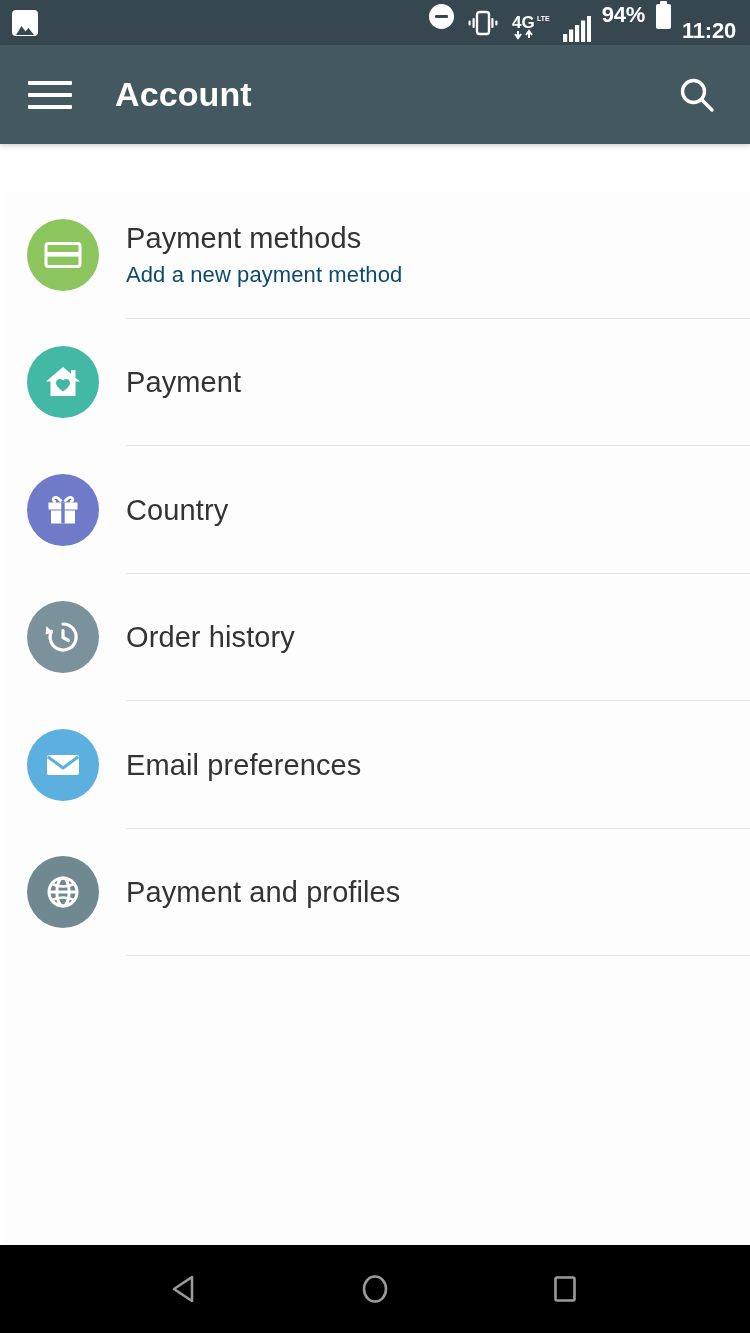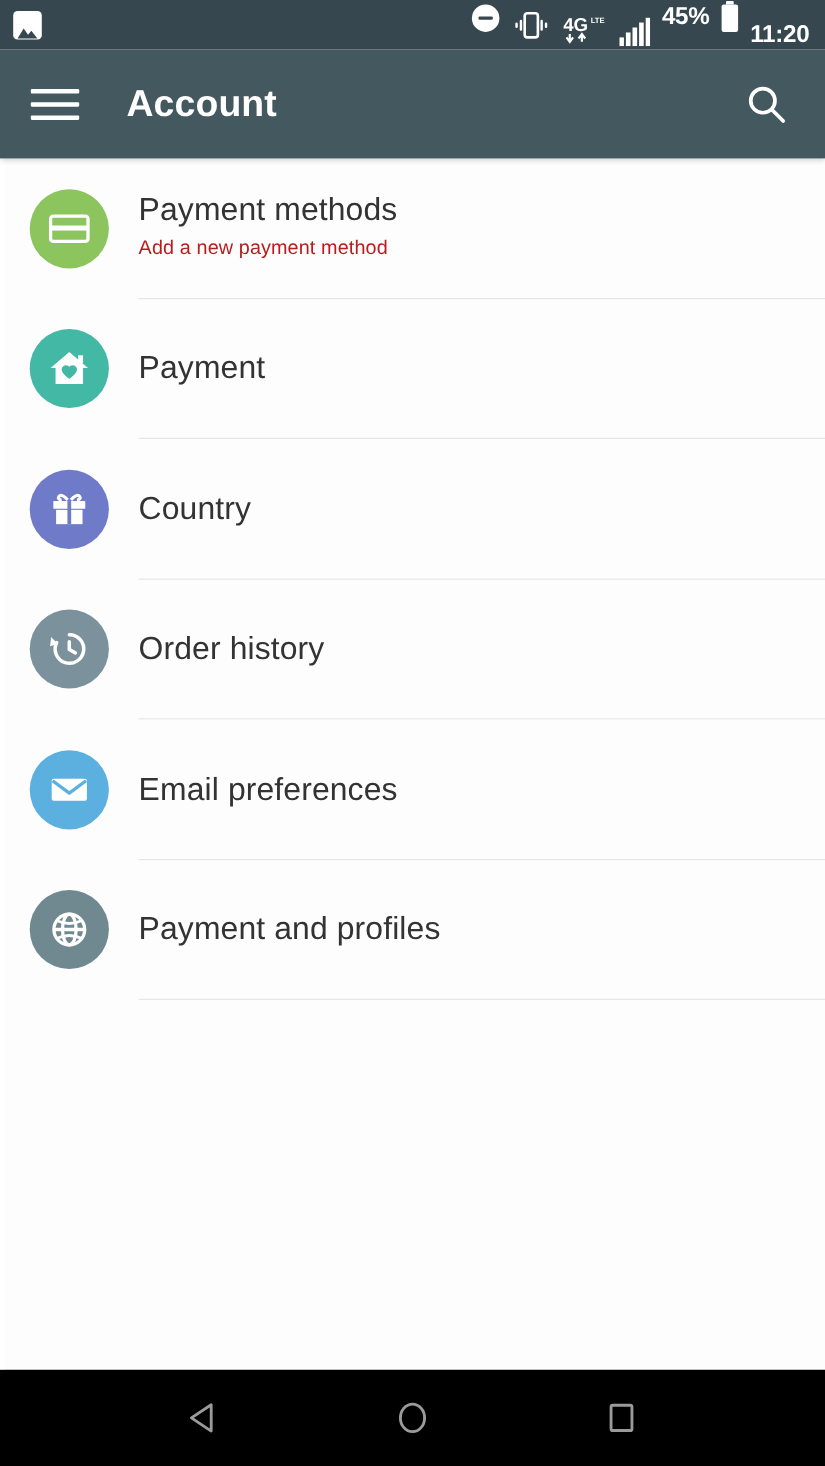--- a/index.html
+++ b/index.html
@@ -134,20 +134,21 @@
     justify-content: center;
     cursor: pointer;
   }
 
   
   .content {
     flex: 1 1 auto;
     background: #fdfdfd;
     position: relative;
     overflow: hidden;
+    margin-top: 47px;
   }
   .edge-strip {
     position: absolute;
     top: 0; left: 0;
     width: 5px; height: 100%;
     background: #ffffff;
   }
 
   .list-row {
     display: flex;
@@ -182,22 +183,22 @@
     position: relative;
   }
   .row-body.with-sub { justify-content: flex-start; padding-top: 30px; }
   .row-title {
     font-size: 29px;
     color: #333333;
     line-height: 1.18;
     letter-spacing: 0.1px;
   }
   .row-subtitle {
-    font-size: 18px;
-    color: #b91c1c;
+    font-size: 22px;
+    color: #0c4a6e;
     margin-top: 7px;
     letter-spacing: 0.1px;
   }
   .row-divider {
     position: absolute;
     left: 0; right: -24px;
     bottom: 0;
     height: 1px;
     background: #e4e4e4;
   }
@@ -256,21 +257,21 @@
       </div>
       <div class="signal-icon">
         <svg width="28" height="26" viewBox="0 0 28 26">
           <rect x="0" y="18" width="4.2" height="8" fill="#ffffff"></rect>
           <rect x="6" y="13.5" width="4.2" height="12.5" fill="#ffffff"></rect>
           <rect x="12" y="9" width="4.2" height="17" fill="#ffffff"></rect>
           <rect x="18" y="4.5" width="4.2" height="21.5" fill="#ffffff"></rect>
           <rect x="24" y="0" width="4.2" height="26" fill="#ffffff"></rect>
         </svg>
       </div>
-      <div class="battery-pct">45%</div>
+      <div class="battery-pct">94%</div>
       <div class="battery-icon"></div>
       <div class="clock">11:20</div>
     </div>
   </div>
 
   <div class="app-bar">
     <div class="hamburger">
       <span></span>
         <span></span>
         <span></span>

